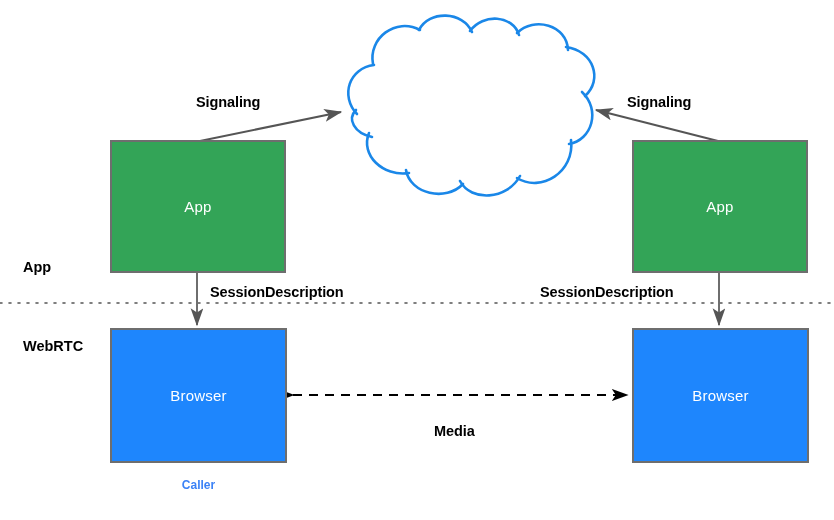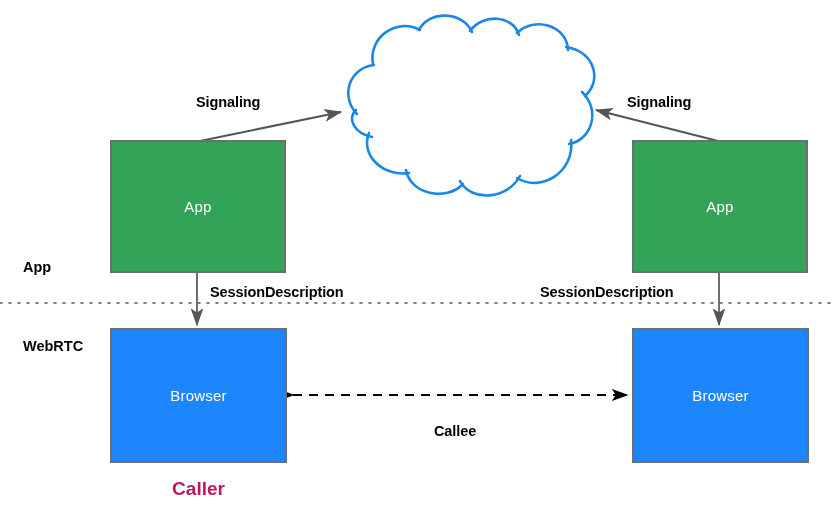--- a/index.html
+++ b/index.html
@@ -51,22 +51,22 @@
   .side-label {
     position: absolute;
     color: #000000;
     font-size: 14.5px;
     font-weight: bold;
     font-family: "Liberation Sans", sans-serif;
     white-space: nowrap;
   }
   .role-label {
     position: absolute;
-    color: #be185d;
-    font-size: 19px;
+    color: #3b82f6;
+    font-size: 12px;
     font-weight: bold;
     font-family: "Liberation Sans", sans-serif;
     white-space: nowrap;
     text-align: center;
   }
 </style>
 </head>
 <body>
 
 <div id="canvas">
@@ -142,21 +142,21 @@
   </div>
 
   <div class="edge-label" style="left:196px; top:94px;">Signaling</div>
 
   <div class="edge-label" style="left:627px; top:94px;">Signaling</div>
 
   <div class="edge-label" style="left:210px; top:284px;">SessionDescription</div>
 
   <div class="edge-label" style="left:540px; top:284px;">SessionDescription</div>
 
-  <div class="edge-label" style="left:434px; top:423px;">Callee</div>
+  <div class="edge-label" style="left:434px; top:423px;">Media</div>
 
   <div class="side-label" style="left:23px; top:259px;">App</div>
 
   <div class="side-label" style="left:23px; top:329px;margin-top:9px;">WebRTC</div>
 
   <div class="role-label" style="left:110px; top:478px; width:177px;">Caller</div>
 
 
 </div>
 

